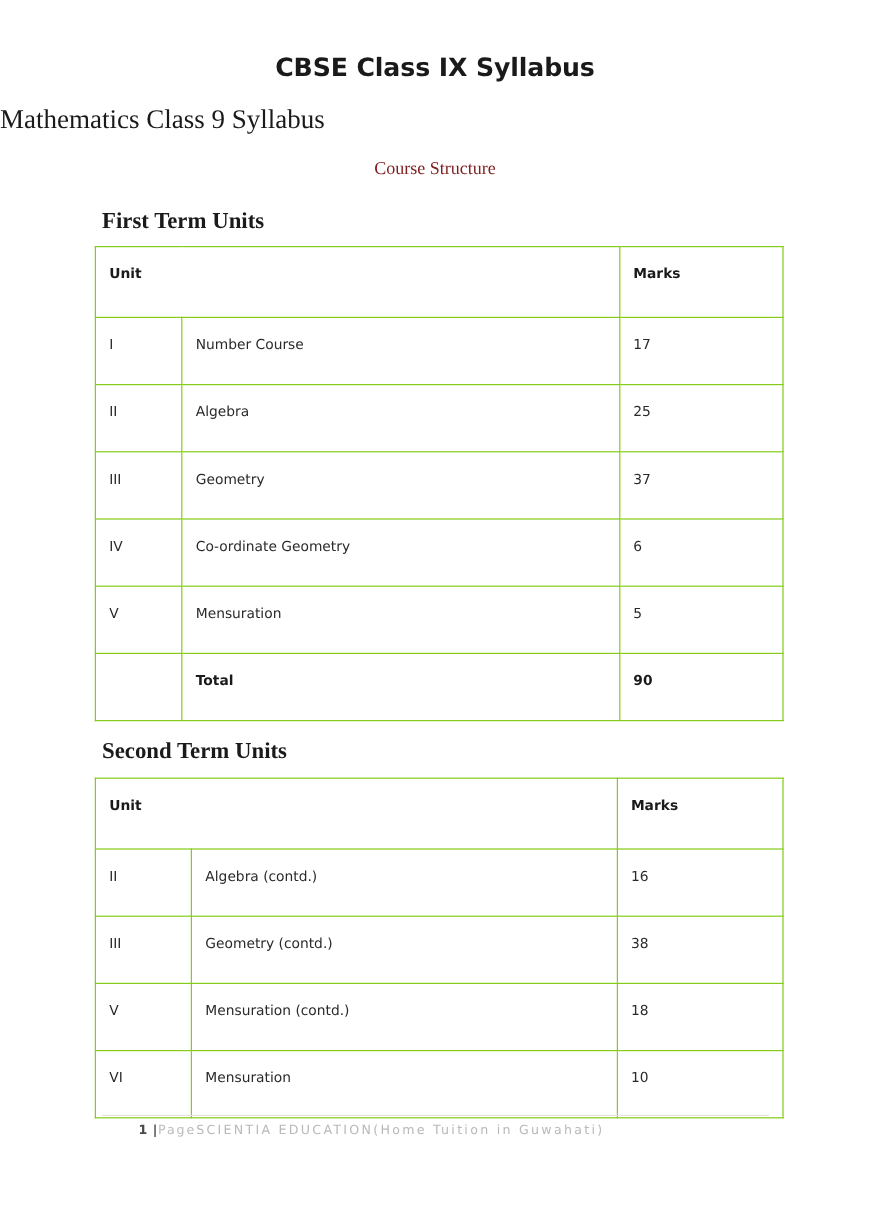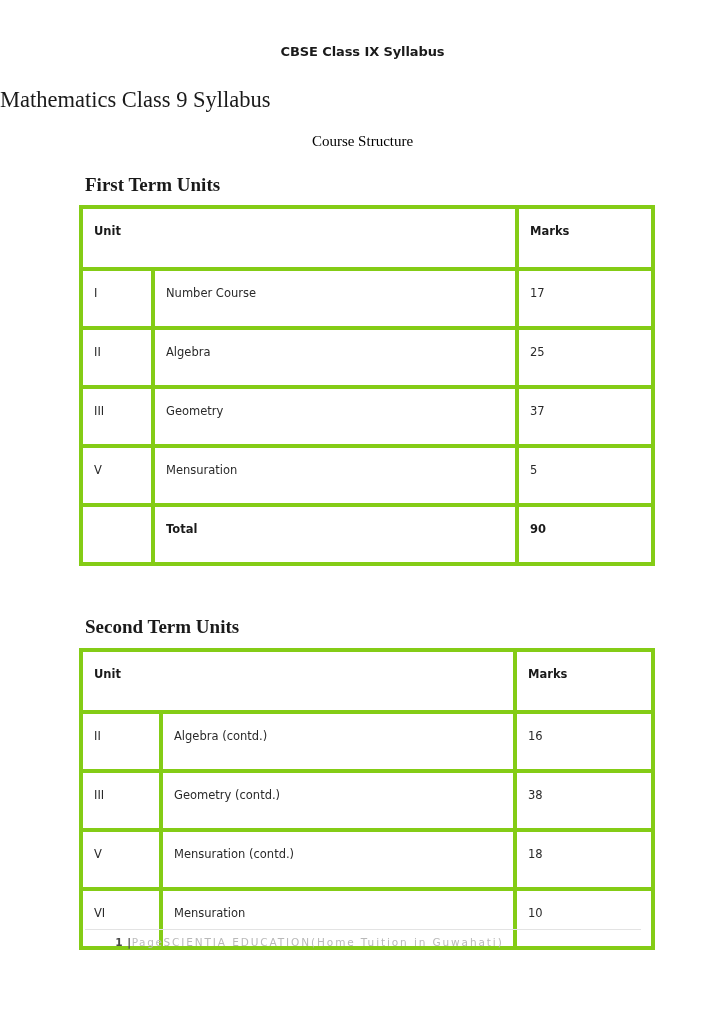--- a/index.html
+++ b/index.html
@@ -23,21 +23,21 @@
 
   
   .doc-title {
     position: absolute;
     top: 44px;
     left: 0;
     width: 725px;
     text-align: center;
     font-family: "DejaVu Sans", sans-serif;
     font-weight: bold;
-    font-size: 13px;
+    font-size: 21px;
     color: #1a1a1a;
     letter-spacing: -0.1px;
   }
   .doc-subtitle {
     position: absolute;
     top: 87px;
     left: 0;
     width: 725px;
     text-align: left;
     font-family: "Liberation Serif", serif;
@@ -45,21 +45,21 @@
     color: #1a1a1a;
   }
   .doc-section-label {
     position: absolute;
     top: 133px;
     left: 0;
     width: 725px;
     text-align: center;
     font-family: "Liberation Serif", serif;
     font-size: 15px;
-    color: #000000;
+    color: #7f1d1d;
   }
 
   .term-heading {
     position: absolute;
     left: 85px;
     font-family: "Liberation Serif", serif;
     font-weight: bold;
     font-size: 19px;
     color: #1a1a1a;
   }
@@ -82,21 +82,21 @@
     width: 574px;
   }
   .syl-table.t2 {
     left: 79px;
     top: 648px;
     width: 574px;
   }
 
   .syl-table td,
   .syl-table th {
-    border: 4px solid #84cc16;
+    border: 1px solid #84cc16;
     vertical-align: top;
     padding: 15px 11px 0 11px;
     height: 40px;
     text-align: left;
     font-weight: normal;
   }
   .syl-table tr.head td {
     font-weight: bold;
     color: #1a1a1a;
     height: 43px;
@@ -194,20 +194,25 @@
         <td>II</td>
         <td>Algebra</td>
         <td>25</td>
       </tr>
       <tr>
         <td>III</td>
         <td>Geometry</td>
         <td>37</td>
       </tr>
       <tr>
+        <td>IV</td>
+        <td>Co-ordinate Geometry</td>
+        <td>6</td>
+      </tr>
+      <tr>
         <td>V</td>
         <td>Mensuration</td>
         <td>5</td>
       </tr>
       <tr class="total">
         <td></td>
         <td>Total</td>
         <td>90</td>
       </tr>
     </tbody>

